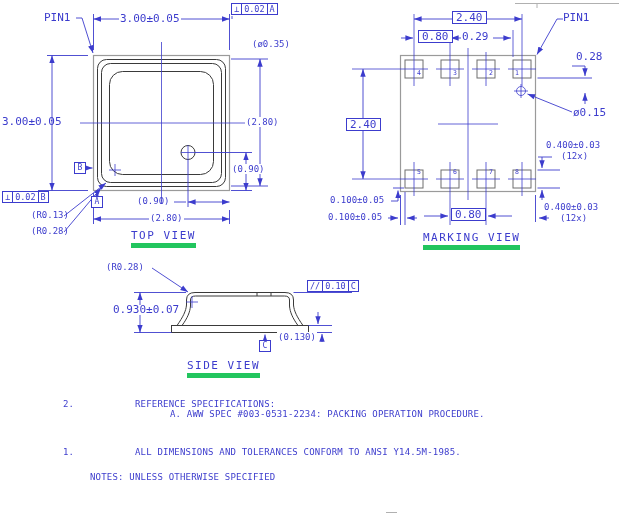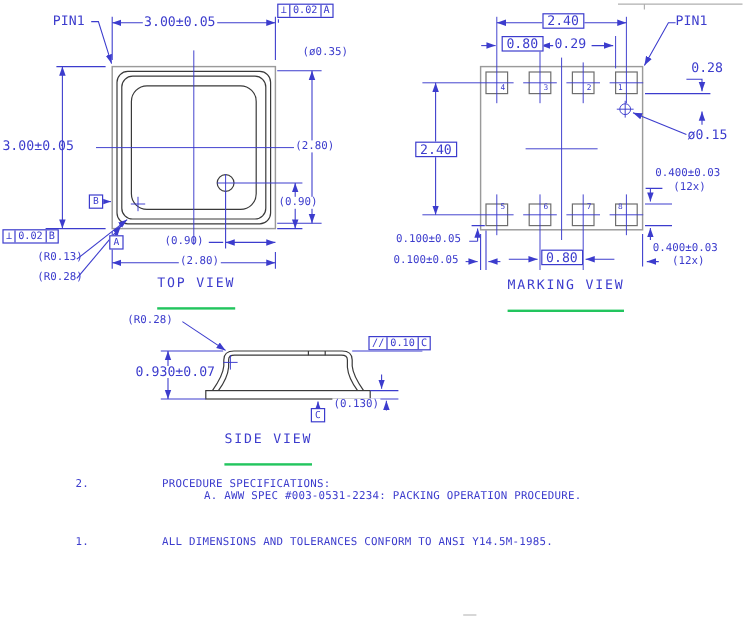--- a/index.html
+++ b/index.html
@@ -8,21 +8,21 @@
   svg{position:absolute;left:0;top:0;}
   .lbl{position:absolute;color:#3c3ccd;font-size:11px;line-height:10px;white-space:nowrap;}
   .sm {font-size:9px;}
   .bg {background:#fff;padding:0 1px;}
   .boxdim{border:1px solid #3c3ccd;background:#fff;padding:0 3px;line-height:11px;}
   .fcf{display:inline-flex;border:1px solid #3c3ccd;background:#fff;font-size:8.5px;line-height:10px;}
   .fcf span{padding:0 2px;}
   .fcf span:nth-child(-n+2){border-right:1px solid #3c3ccd;}
   .datum{border:1px solid #3c3ccd;width:10px;height:10px;line-height:10px;text-align:center;
          font-size:8px;background:#fff;padding:0;}
-  .vtitle{font-size:11px;letter-spacing:1.5px;border-bottom:2px solid #22c55e;padding-bottom:15px;}
+  .vtitle{font-size:11px;letter-spacing:1.5px;border-bottom:5px solid #22c55e;padding-bottom:2px;}
   .num{font-size:6.5px;line-height:7px;}
   .note{position:absolute;color:#3c3ccd;font-size:9px;line-height:10px;white-space:nowrap;letter-spacing:.2px;}
 </style>
 </head>
 <body>
 
 <div id="canvas">
 
   <svg width="619" height="516">
     <defs>
@@ -188,18 +188,19 @@
   <span class="lbl fcf" style="left:307px;top:280px">
       <span>//</span>
       <span>0.10</span>
       <span>C</span>
     </span>
   <span class="lbl datum" style="left:259px;top:340px">C</span>
   <span class="lbl sm bg" style="left:277px;top:332px">(0.130)</span>
   <span class="lbl vtitle" style="left:187px;top:361px">SIDE VIEW</span>
 
   <span class="note" style="left:63px;top:399px">2.</span>
-  <span class="note" style="left:135px;top:399px">PROCEDURE SPECIFICATIONS:</span>
+  <span class="note" style="left:135px;top:399px">REFERENCE SPECIFICATIONS:</span>
   <span class="note" style="left:170px;top:409px">A. AWW SPEC #003-0531-2234: PACKING OPERATION PROCEDURE.</span>
   <span class="note" style="left:63px;top:447px">1.</span>
   <span class="note" style="left:135px;top:447px">ALL DIMENSIONS AND TOLERANCES CONFORM TO ANSI Y14.5M-1985.</span>
+  <span class="note" style="left:90px;top:472px">NOTES: UNLESS OTHERWISE SPECIFIED</span>
 
 </div>
 
 </body></html>

